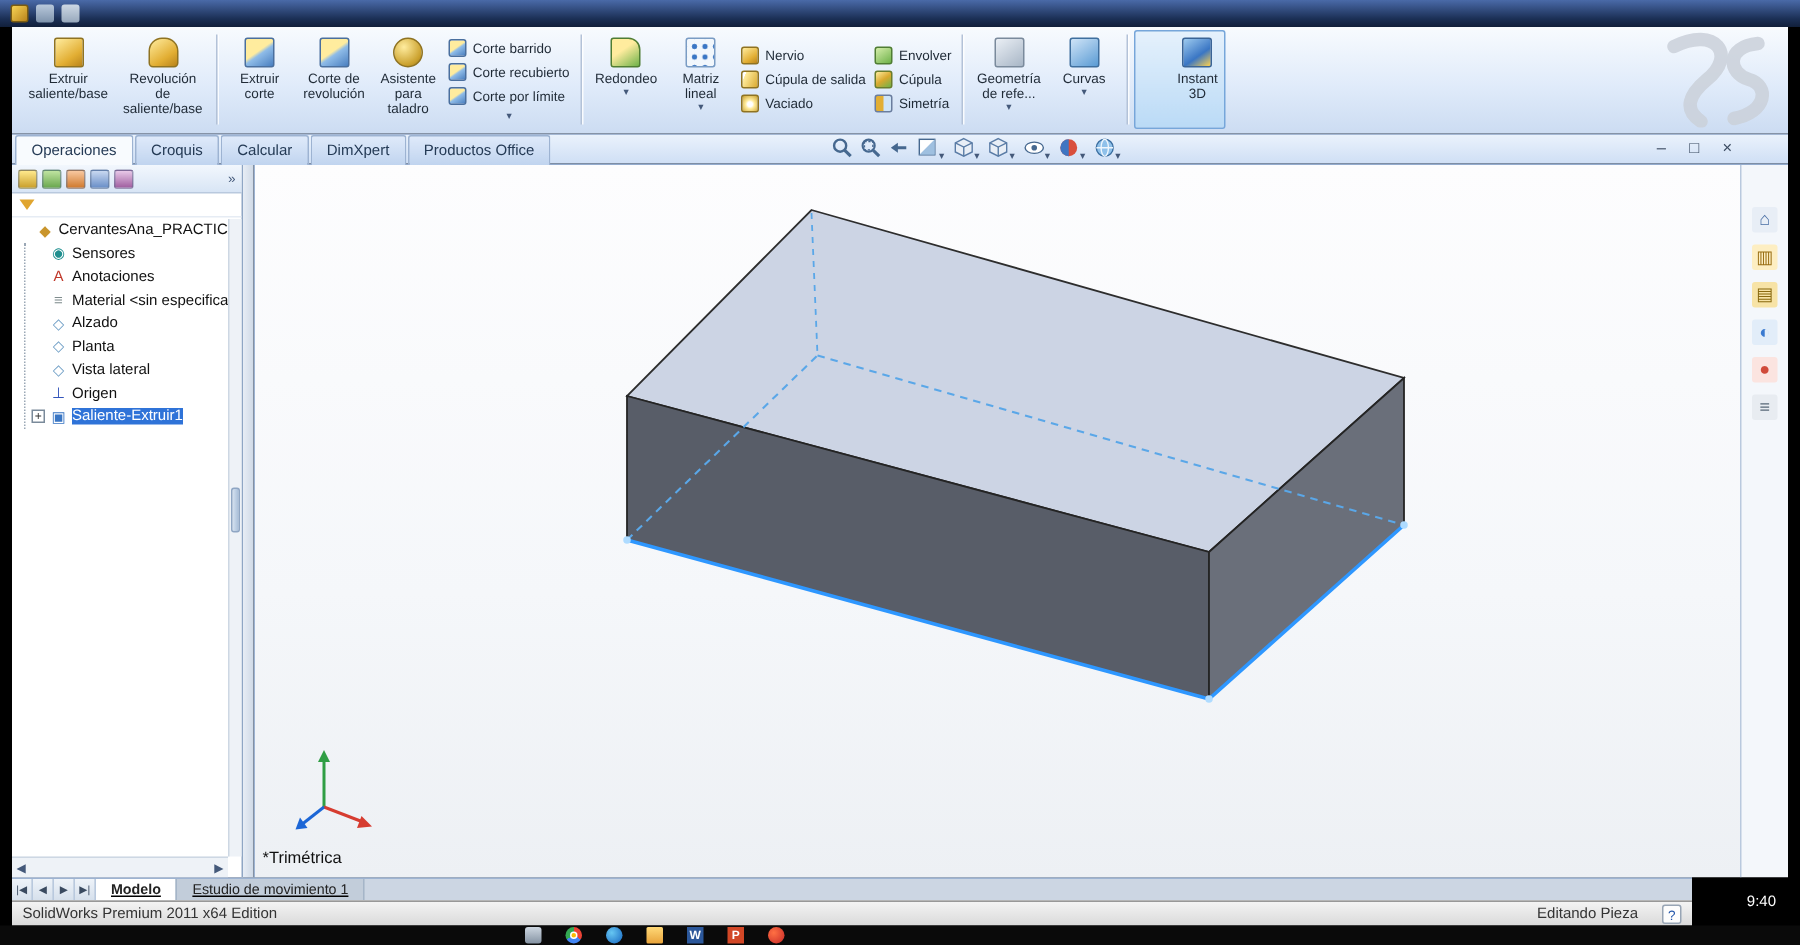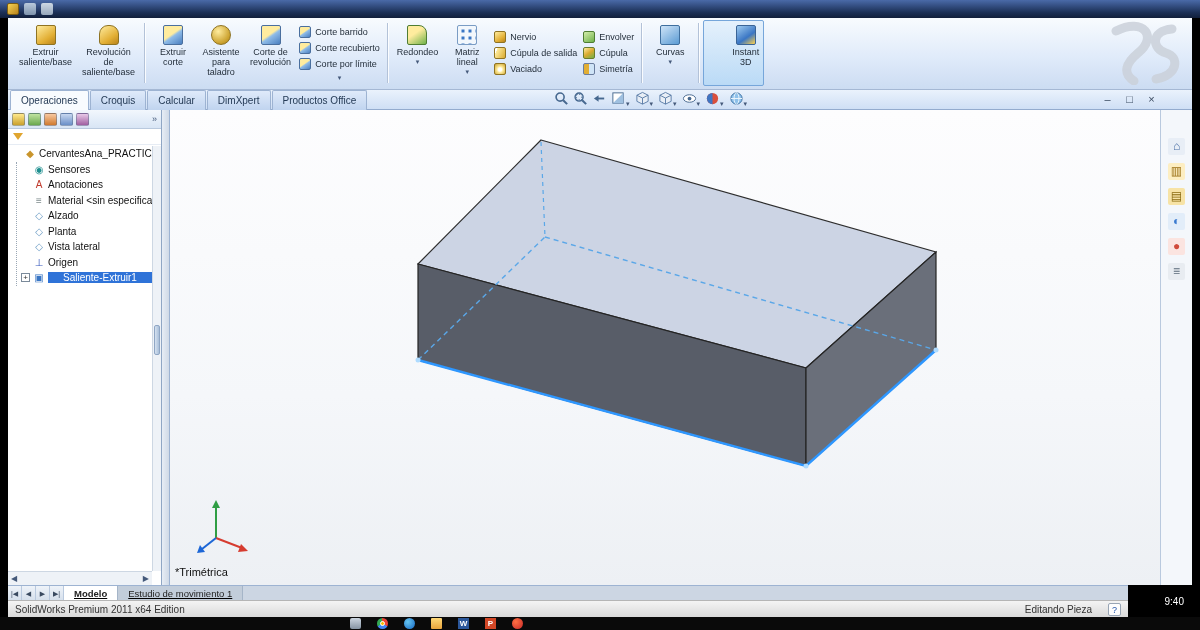--- a/index.html
+++ b/index.html
@@ -76,21 +76,21 @@
   .filterrow{height:16px;display:flex;align-items:center;padding:0 5px;border-bottom:1px solid #e6ecf4;}
   .funnel{width:0;height:0;border-left:5px solid transparent;border-right:5px solid transparent;border-top:7px solid #e0a52f;}
   .treewrap{position:absolute;top:36px;left:0;right:9px;bottom:14px;overflow:hidden;font-size:10px;}
   .trow{display:flex;align-items:center;height:15.5px;gap:3px;padding-left:4px;white-space:nowrap;overflow:hidden;}
   .children{margin-left:8px;border-left:1px dotted #9aa7b5;}
   .expbox{width:9px;height:9px;border:1px solid #7a8a9a;background:#fff;font-size:8px;line-height:7px;
     text-align:center;color:#333;flex:0 0 9px;}
   .expbox.hid{visibility:hidden;}
   .ticon{font-size:10px;width:12px;text-align:center;flex:0 0 12px;}
   .tlabel{color:#111;}
-  .trow.sel .tlabel{background:#2f73d8;color:#fff;padding:0 15px;}
+  .trow.sel .tlabel{background:#2f73d8;color:#fff;padding:0 0;}
   .vscroll{position:absolute;right:0;top:36px;bottom:14px;width:9px;background:#eef2f7;border-left:1px solid #cdd7e3;}
   .vthumb{position:absolute;left:1px;right:1px;top:42%;height:30px;background:linear-gradient(90deg,#d6e2f0,#a8bed9);
     border:1px solid #8fa6c4;border-radius:2px;}
   .hscroll{position:absolute;left:0;right:9px;bottom:0;height:14px;background:#eef2f7;border-top:1px solid #cdd7e3;
     display:flex;align-items:center;justify-content:space-between;padding:0 3px;font-size:8px;color:#44597a;}
 
   .splitter{position:absolute;left:162px;top:110px;width:8px;height:475px;
     background:linear-gradient(90deg,#e7edf5,#cfd9e6);border-right:1px solid #9db3d2;}
 
   
@@ -171,30 +171,30 @@
           </div>
         </div>
         <div class="rsep"></div>
         <div class="rgroup">
           <div class="rbig">
             <span class="ric ic-extruded-cut"></span>
             <div class="rlabel">Extruir
 corte</div>
           </div>
           <div class="rbig">
+            <span class="ric ic-revolved-cut"></span>
+            <div class="rlabel">Corte de
+revolución</div>
+          </div>
+          <div class="rbig">
             <span class="ric ic-hole-wizard"></span>
             <div class="rlabel">Asistente
 para
 taladro</div>
           </div>
-          <div class="rbig">
-            <span class="ric ic-revolved-cut"></span>
-            <div class="rlabel">Corte de
-revolución</div>
-          </div>
           <div class="rstack">
             <div class="rsmall">
               <span class="sic ic-swept-cut"></span>
               <span class="slabel">Corte barrido</span>
             </div>
             <div class="rsmall">
               <span class="sic ic-lofted-cut"></span>
               <span class="slabel">Corte recubierto</span>
             </div>
             <div class="rsmall">
@@ -241,20 +241,26 @@
               <span class="slabel">Cúpula</span>
             </div>
             <div class="rsmall">
               <span class="sic ic-mirror"></span>
               <span class="slabel">Simetría</span>
             </div>
           </div>
         </div>
         <div class="rsep"></div>
         <div class="rgroup">
+          <div class="rbig">
+            <span class="ric ic-reference-geometry"></span>
+            <div class="rlabel">Geometría
+de refe...</div>
+            <div class="caret">▾</div>
+          </div>
           <div class="rbig">
             <span class="ric ic-curves"></span>
             <div class="rlabel">Curvas</div>
             <div class="caret">▾</div>
           </div>
         </div>
         <div class="rsep"></div>
         <div class="rgroup">
           <div class="rbig active">
             <span class="ric ic-instant-3d"></span>

